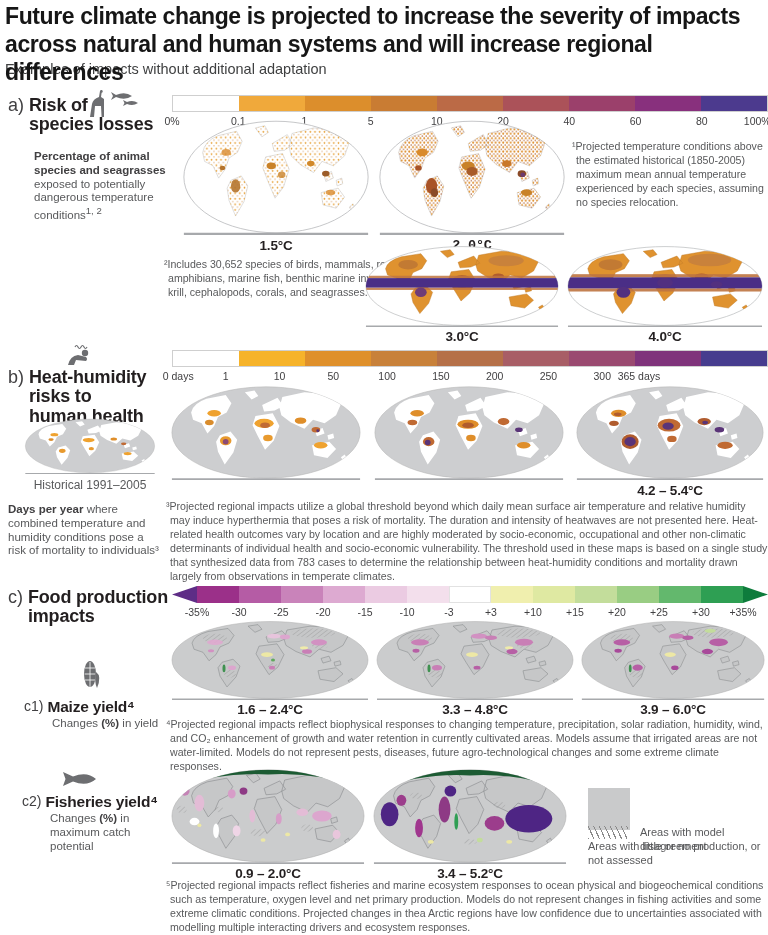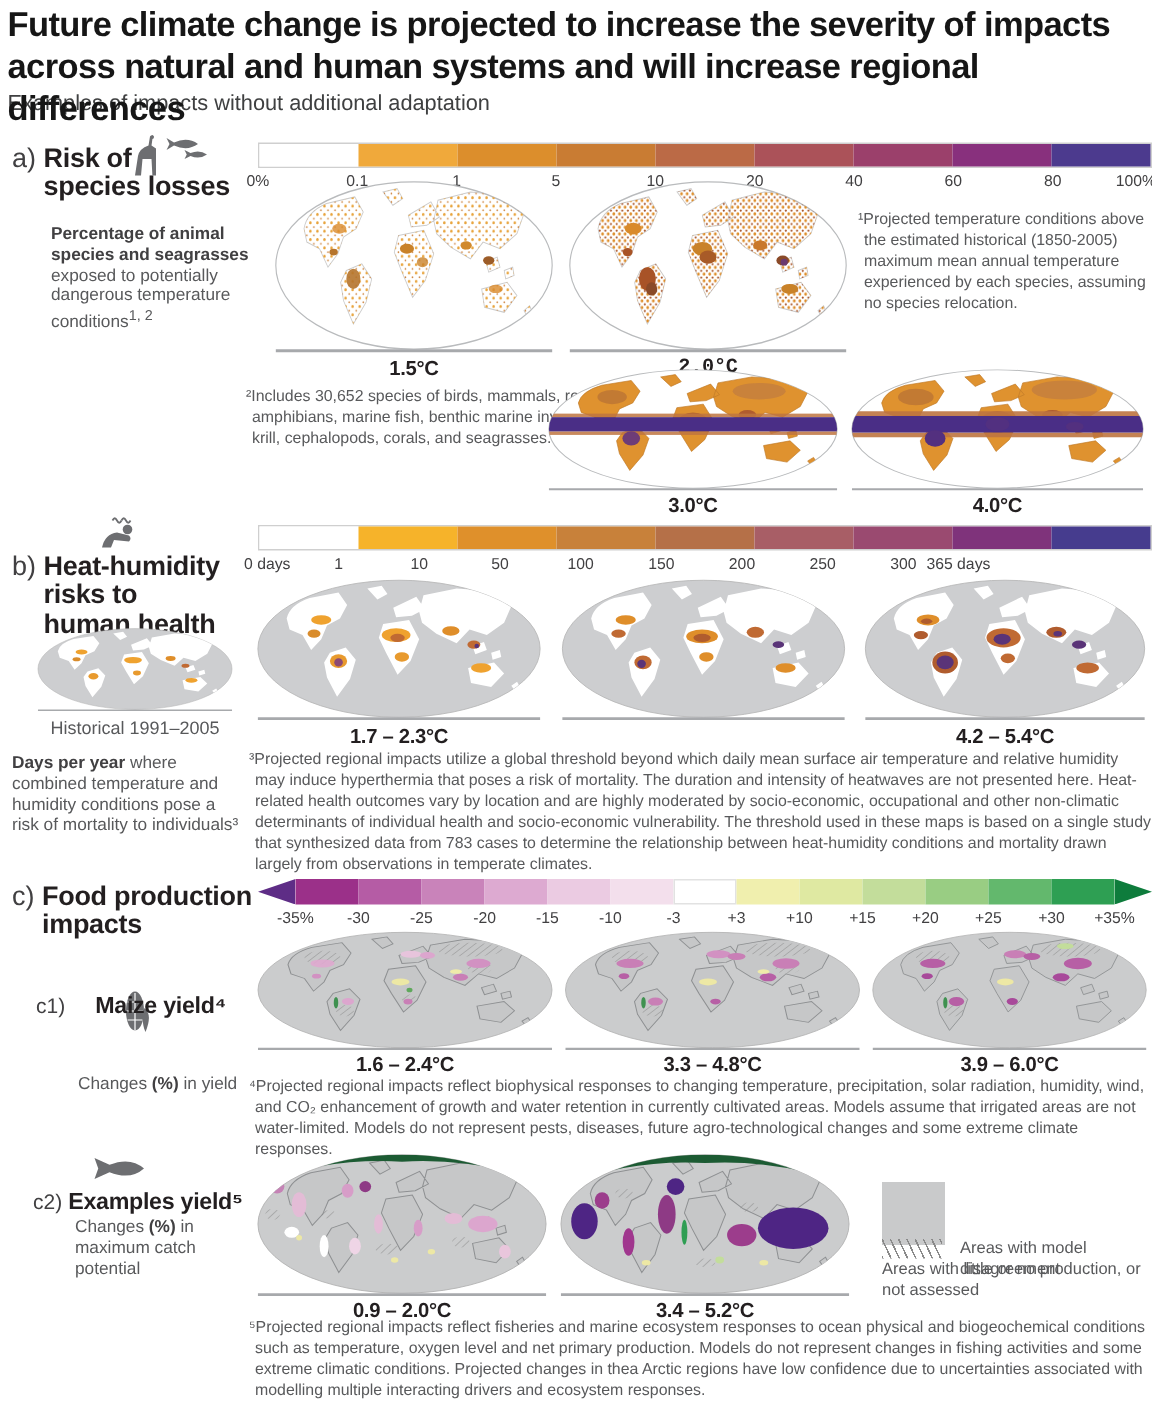--- a/index.html
+++ b/index.html
@@ -273,21 +273,20 @@
         <ellipse cx="99" cy="44" rx="5" ry="3" fill="#C06A33"></ellipse>
         <ellipse cx="102" cy="58" rx="5" ry="3.5" fill="#E89A2E"></ellipse>
         <ellipse cx="136" cy="39" rx="6" ry="3.5" fill="#DF8E2A"></ellipse>
         <ellipse cx="152" cy="49" rx="4.5" ry="3" fill="#C06A33"></ellipse>
         <ellipse cx="154" cy="50" rx="1.6" ry="1.6" fill="#5A3478"></ellipse>
         <ellipse cx="157" cy="66" rx="7" ry="3.5" fill="#EFA22F"></ellipse>
       </g>
       <line x1="2" y1="103" x2="198" y2="103" stroke="#a7a9ac" stroke-width="2"></line>
     </svg>
   </div>
-  <div class="abs map-label" style="left:170px;top:483px;width:192px;">1.7 – 2.3°C</div>
 
   <div class="abs map-box" style="left:373px;top:385px;width:192px;height:95px;">
     <svg viewBox="0 0 200 104" preserveAspectRatio="none">
       <ellipse cx="100" cy="52" rx="98" ry="50" fill="#cdced0" stroke="#b5b5b5" stroke-width="0.6"></ellipse>
       <g clip-path="url(#globe)">
         <use href="#world" fill="#ffffff"></use>
         <ellipse cx="46" cy="31" rx="7" ry="3.5" fill="#DF8E2A"></ellipse>
         <ellipse cx="41" cy="41" rx="5" ry="3" fill="#C06A33"></ellipse>
         <ellipse cx="58" cy="62" rx="6" ry="5" fill="#C06A33"></ellipse>
         <ellipse cx="57" cy="63" rx="3" ry="3" fill="#5A3478"></ellipse>
@@ -444,36 +443,36 @@
       <line x1="2" y1="103" x2="198" y2="103" stroke="#a7a9ac" stroke-width="2"></line>
     </svg>
   </div>
   <div class="abs map-label" style="left:580px;top:702px;width:186px;">3.9 – 6.0°C</div>
 
   <svg class="abs" style="left:80px;top:658px;width:24px;height:36px;" viewBox="0 0 24 36">
     <ellipse class="icon-g" cx="10" cy="16" rx="6" ry="13"></ellipse>
     <path d="M10,4 V29 M5,10 H15 M4.5,16 H15.5 M5,22 H15" stroke="#fff" stroke-width="0.8" fill="none"></path>
     <path class="icon-g" d="M16,14 Q22,18 17,30 Q14,24 16,14 Z"></path>
   </svg>
-  <div class="abs sec-head" style="left:24px;top:662px;gap:20px;">
+  <div class="abs sec-head" style="left:24px;top:698px;gap:4px;">
     <span class="sub-index">c1)</span>
     <span class="sub-title">Maize yield⁴</span>
   </div>
   <p class="abs desc" style="left:52px;top:717px;width:110px;">
     <span>Changes </span><b>(%)</b><span> in yield</span>
   </p>
 
   <p class="abs fnote" style="left:166px;top:718px;width:598px;">⁴Projected regional impacts reflect biophysical responses to changing temperature, precipitation, solar radiation, humidity, wind, and CO₂ enhancement of growth and water retention in currently cultivated areas. Models assume that irrigated areas are not water-limited. Models do not represent pests, diseases, future agro-technological changes and some extreme climate responses.</p>
 
   <svg class="abs" style="left:56px;top:768px;width:42px;height:22px;" viewBox="0 0 42 22">
     <path class="icon-g" d="M40,11 Q31,3 17,8.5 L7,4 L9.5,11 L7,18 L17,13.5 Q31,19 40,11 Z"></path>
   </svg>
   <div class="abs sec-head" style="left:22px;top:793px;gap:4px;">
     <span class="sub-index">c2)</span>
-    <span class="sub-title">Examples yield⁵</span>
+    <span class="sub-title">Fisheries yield⁴</span>
   </div>
   <p class="abs desc" style="left:50px;top:812px;width:108px;">
     <span>Changes </span><b>(%)</b><span> in maximum catch potential</span>
   </p>
 
   <div class="abs map-box" style="left:170px;top:768px;width:196px;height:96px;">
     <svg viewBox="0 0 200 104" preserveAspectRatio="none">
       <ellipse cx="100" cy="52" rx="98" ry="50" fill="#cbcccd" stroke="#b0b0b0" stroke-width="0.6"></ellipse>
       <g clip-path="url(#globe)">
         <use href="#world" fill="#c6c7c8" stroke="#8e9092" stroke-width="0.7"></use>

